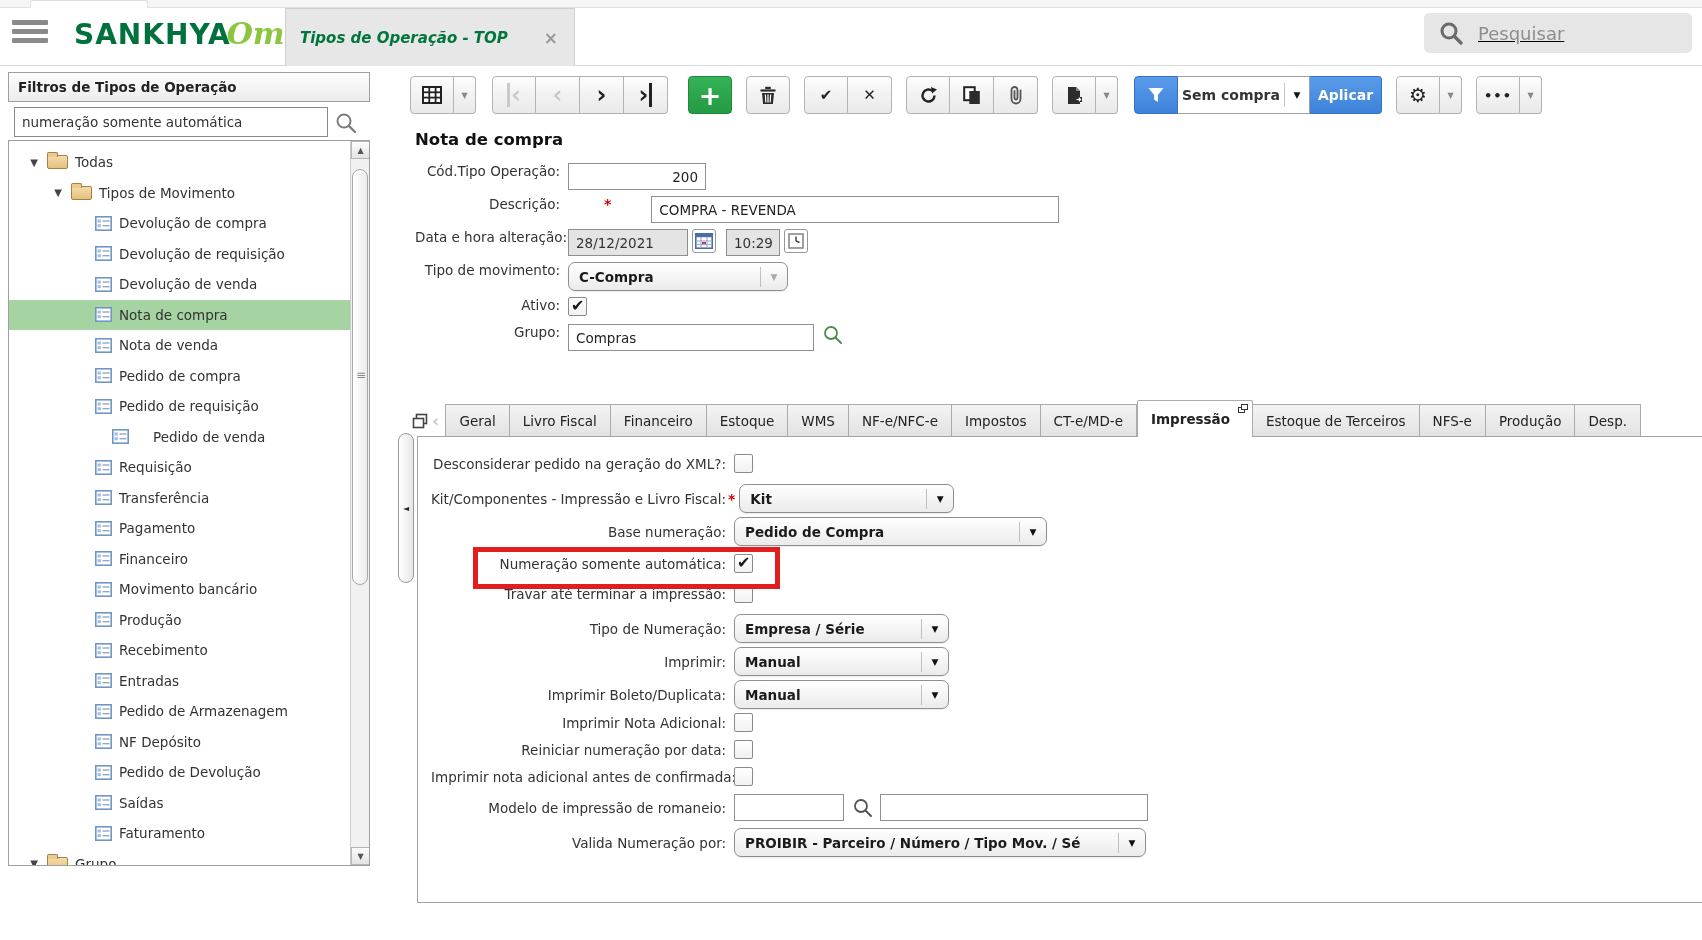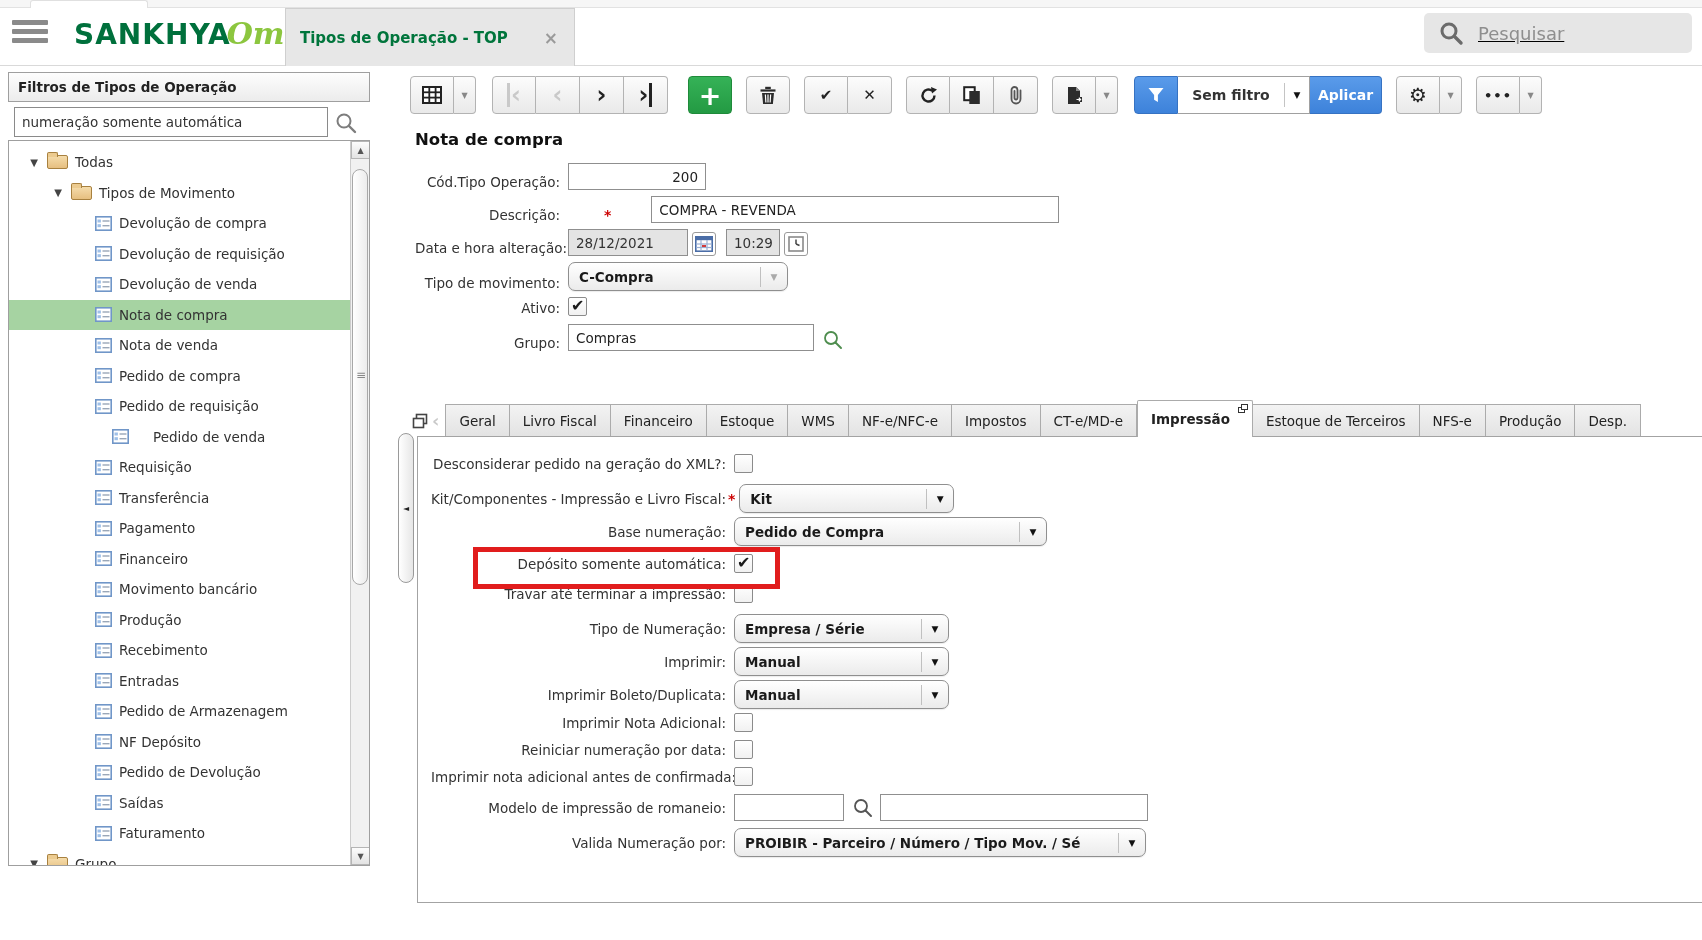--- a/index.html
+++ b/index.html
@@ -9,21 +9,21 @@
   
   .topbar { position:absolute; left:0; top:0; width:1702px; height:66px; background:#fff; border-bottom:1px solid #d9d9d9; }
   .topstrip { position:absolute; left:0; top:0; width:1702px; height:8px; background:#f6f6f6; border-bottom:1px solid #e2e2e2; }
   .toptab-stub { position:absolute; left:30px; top:0; width:118px; height:8px; background:#fff; border:1px solid #e0e0e0; border-bottom:none; border-radius:3px 3px 0 0; }
   .hamburger { position:absolute; left:12px; top:20px; width:36px; height:26px; cursor:pointer; }
   .hamburger span { display:block; height:5px; background:#8a8a8a; margin-bottom:4px; border-radius:1px; }
   .logo { position:absolute; left:74px; top:16px; white-space:nowrap; }
   .logo .main { font-size:28px; font-weight:bold; letter-spacing:1px; color:#00703c; }
   .logo .script { font-family:"DejaVu Serif","Liberation Serif",serif; font-style:italic; font-weight:bold; font-size:30px; color:#8cc63f; margin-left:-4px; }
   .toptab { position:absolute; left:285px; top:8px; width:290px; height:58px; background:#e7e7e7; border:1px solid #cfcfcf; border-bottom:none; display:flex; align-items:center; padding:0 14px; }
-  .toptab .title { color:#00753c; font-weight:bold; font-size:15px; flex:1; }
+  .toptab .title { color:#00753c; font-weight:bold; font-size:15px; flex:1;font-style:italic; }
   .toptab .close { color:#9a9a9a; font-size:17px; font-weight:bold; cursor:pointer; padding:0 2px; }
   .topsearch { position:absolute; right:10px; top:13px; width:268px; height:40px; background:#e6e6e6; border-radius:5px; display:flex; align-items:center; padding:0 14px; cursor:text;text-decoration:underline; }
   .topsearch svg { margin-right:14px; }
   .topsearch .ph { color:#8e8e8e; font-size:18px; }
 
   
   .sb-header { position:absolute; left:8px; top:72px; width:362px; height:30px; background:linear-gradient(#fdfdfd,#ececec); border:1px solid #9f9f9f; display:flex; align-items:center; padding:0 9px; font-size:13.5px; font-weight:bold; color:#222; }
   .sb-search { position:absolute; left:14px; top:107px; width:314px; height:30px; border:1px solid #8a8a8a; font-size:13.5px; color:#333; padding:0 7px; font-family:inherit; background:#fff; }
   .sb-search-mag { position:absolute; left:334px; top:111px; width:24px; height:24px; cursor:pointer; }
   .treebox { position:absolute; left:8px; top:140px; width:362px; height:726px; border:1px solid #9f9f9f; background:#fff; overflow:hidden; }
@@ -67,21 +67,21 @@
   .filter-select .sep { width:1px; height:24px; background:#c4c4c4; }
   .filter-select .arr { width:24px; text-align:center; font-size:9px; color:#111; }
   .tbtn.apply { width:72px; font-weight:bold; font-size:14px; border-radius:0 4px 4px 0; border-left:none; }
   .tbtn.funnel { border-radius:4px 0 0 4px; }
   .ml14 { margin-left:14px; } .ml16 { margin-left:16px; } .ml20 { margin-left:20px; }
   .dots { letter-spacing:1px; font-size:13px; font-weight:bold; }
   .gear-g { font-size:20px; }
 
   
   .main-title { position:absolute; left:415px; top:130px; font-size:16.5px; font-weight:bold; color:#111; }
-  .frow { position:absolute; left:415px; display:flex; align-items:flex-end; }
+  .frow { position:absolute; left:415px; display:flex; align-items:flex-start; }
   .flabel { width:145px; text-align:right; margin-right:8px; font-size:13.5px; color:#333; white-space:nowrap; }
   .req { color:#cc0000; font-size:14px; margin-right:4px; font-weight:bold; }
   .tinput { height:27px; border:1px solid #8f8f8f; font-size:13.5px; color:#222; padding:0 7px; font-family:inherit; background:#fff; }
   .tinput.num { text-align:right; }
   .tinput.gray { background:#e4e4e4; color:#333; }
   .icobtn { width:24px; height:24px; margin-left:4px; background:#fff; border:1px solid #9a9a9a; border-radius:3px; display:flex; align-items:center; justify-content:center; cursor:pointer; }
   .cb { width:19px; height:19px; border:1px solid #8b8b8b; border-radius:2px; background:linear-gradient(#fff,#f1f1f1); position:relative; cursor:pointer; flex:none; }
   .cb.checked::after { content:"✔"; position:absolute; left:2px; top:-2px; font-size:16px; color:#1a1a1a; }
   .sel { height:29px; border:1px solid #8f8f8f; border-radius:7px; background:linear-gradient(#fff,#ebebeb); display:flex; align-items:center; cursor:pointer; box-shadow:0 1px 1px rgba(0,0,0,.08); }
   .sel .val { flex:1; padding:0 10px; font-size:13.5px; font-weight:bold; color:#1a1a1a; white-space:nowrap; overflow:hidden; }
@@ -528,21 +528,21 @@
       </div>
       <div class="tbtn arrbtn">▼</div>
     </div>
     <div class="filterwrap">
       <div class="tbtn blue funnel">
         <svg width="18" height="18" viewBox="0 0 18 18">
             <path d="M1.5 2h15l-5.6 7v7l-3.8-2.2V9z" fill="#fff"></path>
           </svg>
       </div>
       <div class="filter-select">
-        <span class="val">Sem filtro</span>
+        <span class="val">Sem compra</span>
         <span class="sep"></span>
         <span class="arr">▼</span>
       </div>
       <div class="tbtn blue apply">Aplicar</div>
     </div>
     <div class="tgroup ml14">
       <div class="tbtn">
           <span class="gear-g">⚙</span>
         </div>
       <div class="tbtn arrbtn">▼</div>
@@ -706,21 +706,21 @@
     </div>
     <div class="prow" style="top:80px;">
       <span class="plabel">Base numeração:</span>
       <div class="sel" style="width:313px;">
         <span class="val">Pedido de Compra</span>
           <span class="sep"></span>
           <span class="arr">▼</span>
       </div>
     </div>
     <div class="prow" style="top:117px;">
-      <span class="plabel">Depósito somente automática:</span>
+      <span class="plabel">Numeração somente automática:</span>
       <span class="cb checked"></span>
     </div>
     <div class="redbox"></div>
     <div class="prow" style="top:147px;">
       <span class="plabel">Travar até terminar a impressão:</span>
       <span class="cb"></span>
     </div>
     <div class="prow" style="top:177px;">
       <span class="plabel">Tipo de Numeração:</span>
       <div class="sel" style="width:215px;">

